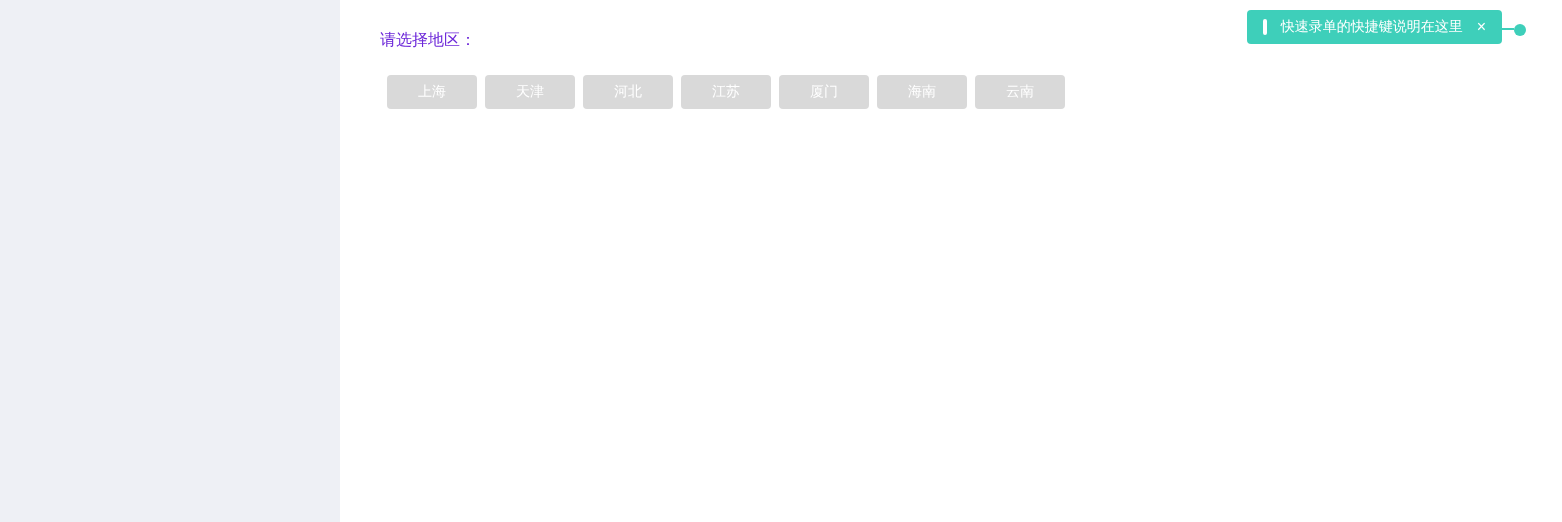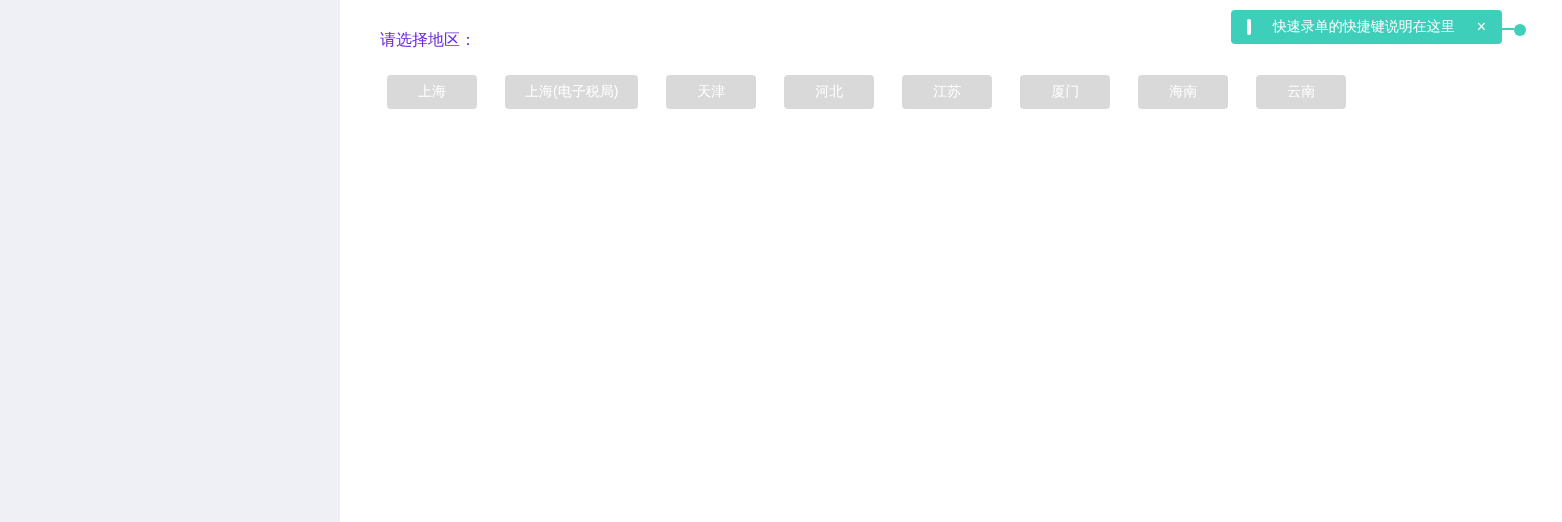--- a/index.html
+++ b/index.html
@@ -39,21 +39,21 @@
     .page-label {
       font-size: 16px;
       color: #6d28d9;
       margin-bottom: 24px;
       font-weight: normal;
     }
 
     .region-buttons {
       display: flex;
       flex-wrap: wrap;
-      gap: 28px;
+      gap: 8px;
       padding-left: 7px;
     }
 
     .region-btn {
       background: #d9d9d9;
       border: none;
       border-radius: 4px;
       padding: 8px 20px;
       font-size: 14px;
       color: #fff;
@@ -68,21 +68,21 @@
       position: absolute;
       top: 10px;
       right: 60px;
       background: #3ecfba;
       color: #fff;
       font-size: 14px;
       padding: 8px 16px;
       border-radius: 4px;
       display: flex;
       align-items: center;
-      gap: 18px;
+      gap: 10px;
       white-space: nowrap;
     }
 
     .tooltip-banner .bar {
       display: inline-block;
       width: 4px;
       height: 16px;
       background: #fff;
       border-radius: 2px;
       margin-right: 4px;
@@ -117,21 +117,20 @@
 </head>
 <body>
 
 <div class="left-sidebar"></div>
 
 <div class="main-content">
   <div class="page-label">请选择地区：</div>
   <div class="region-buttons">
 
   <button class="region-btn">上海</button>
-      <button class="region-btn">上海(电子税局)</button>
       <button class="region-btn">天津</button>
       <button class="region-btn">河北</button>
       <button class="region-btn">江苏</button>
       <button class="region-btn">厦门</button>
       <button class="region-btn">海南</button>
       <button class="region-btn">云南</button>
     </div>
 </div>
 
 <div class="tooltip-banner">

